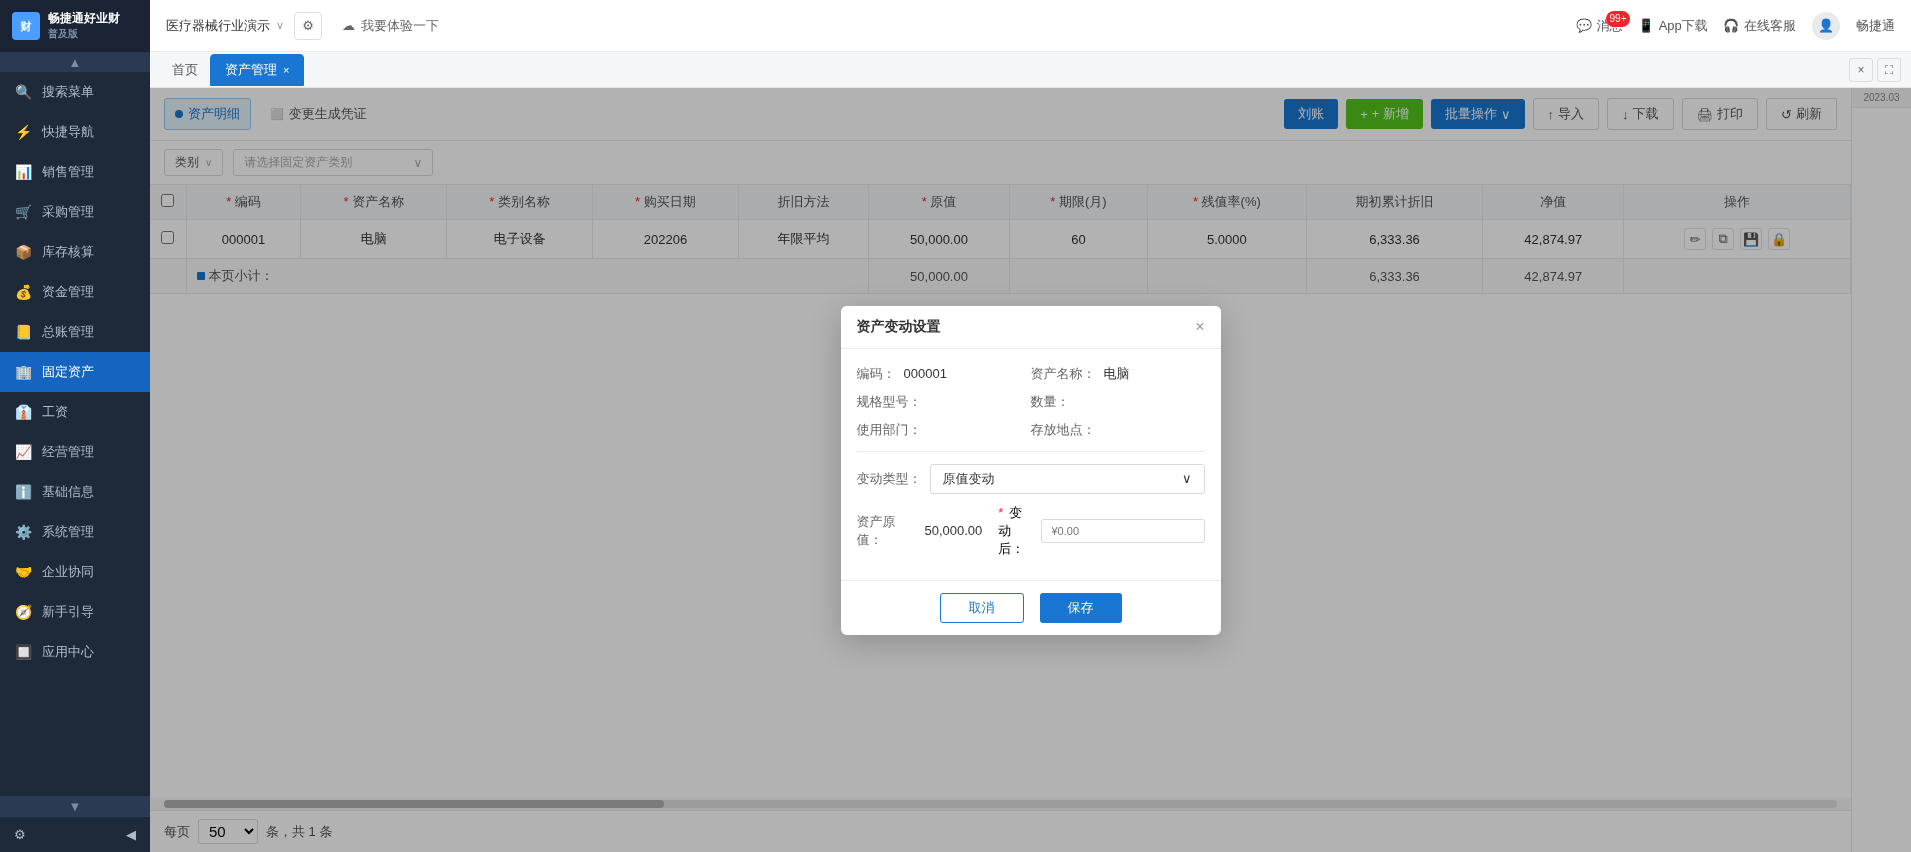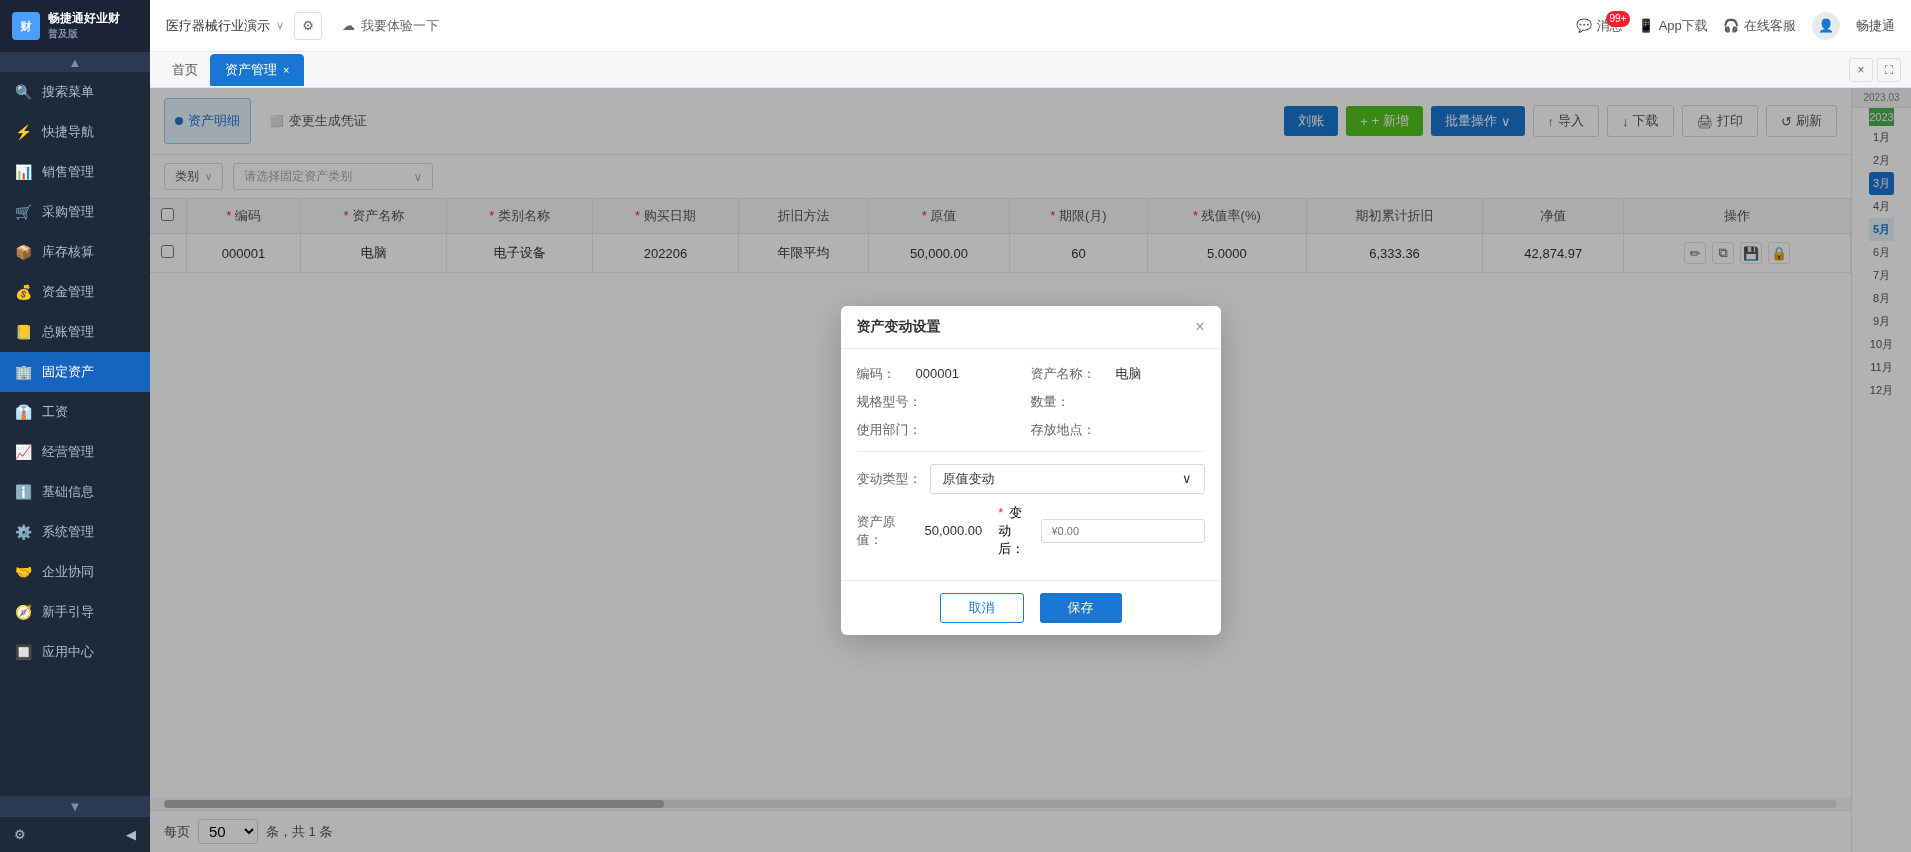--- a/index.html
+++ b/index.html
@@ -161,21 +161,21 @@
     .asset-area {
       flex: 1; background: #fff; overflow: hidden; display: flex; flex-direction: column;
     }
 
     
     .asset-toolbar {
       display: flex; align-items: center; padding: 10px 14px; border-bottom: 1px solid #e8eaec;
       gap: 8px; flex-shrink: 0;
     }
     .toolbar-tab {
-      display: flex; align-items: center; gap: 5px; padding: 13px 10px; border-radius: 3px;
+      display: flex; align-items: center; gap: 5px; padding: 6px 10px; border-radius: 3px;
       cursor: pointer; font-size: 13px; color: #555; border: 1px solid transparent;
     }
     .toolbar-tab.active {
       background: #e3f2fd; color: #1976d2; border-color: #90caf9;
     }
     .toolbar-tab .dot { width: 8px; height: 8px; border-radius: 50%; background: #1976d2; }
     .toolbar-right {
       margin-left: auto; display: flex; align-items: center; gap: 8px;
     }
     .btn-blue {
@@ -265,21 +265,21 @@
       width: 380px; overflow: hidden;
     }
     .dialog-header {
       display: flex; align-items: center; justify-content: space-between;
       padding: 12px 16px; border-bottom: 1px solid #e8eaec; background: #fff;
     }
     .dialog-title { font-size: 14px; font-weight: bold; color: #333; }
     .dialog-close { cursor: pointer; color: #999; font-size: 16px; }
     .dialog-body { padding: 16px; }
     .dialog-row { display: flex; align-items: center; margin-bottom: 10px; }
-    .dialog-field { flex: 1; display: flex; align-items: center; gap: 16px; }
+    .dialog-field { flex: 1; display: flex; align-items: center; gap: 4px; }
     .dialog-label { color: #666; font-size: 13px; white-space: nowrap; margin-right: 4px; }
     .dialog-value { color: #333; font-size: 13px; }
     .dialog-divider { border: none; border-top: 1px solid #e8eaec; margin: 12px 0; }
     .dialog-select-row { display: flex; align-items: center; margin-bottom: 10px; }
     .dialog-select-label { color: #666; font-size: 13px; margin-right: 8px; min-width: 60px; }
     .dialog-select-box {
       display: flex; align-items: center; gap: 8px; border: 1px solid #d9d9d9; border-radius: 3px;
       padding: 5px 12px; background: #fff; cursor: pointer; font-size: 13px; color: #333; flex: 1;
     }
     .dialog-input-row { display: flex; align-items: center; margin-bottom: 6px; }
@@ -526,20 +526,35 @@
               <td>42,874.97</td>
               <td>
                 <div class="action-icons">
                   <div class="action-icon" title="编辑">✏</div>
                   <div class="action-icon" title="复制">⧉</div>
                   <div class="action-icon" title="存">💾</div>
                   <div class="action-icon" title="锁">🔒</div>
                 </div>
               </td>
             </tr>
+            <tr class="subtotal-row">
+              <td></td>
+              <td colspan="5">
+                <div class="subtotal-label">
+                  <div class="subtotal-dot"></div>
+                  <span>本页小计：</span>
+                </div>
+              </td>
+              <td>50,000.00</td>
+              <td></td>
+              <td></td>
+              <td>6,333.36</td>
+              <td>42,874.97</td>
+              <td></td>
+            </tr>
           </tbody>
         </table>
       </div>
 
       <div class="h-scrollbar-wrap">
         <div class="h-scrollbar-track">
           <div class="h-scrollbar-thumb"></div>
         </div>
       </div>
 
@@ -551,35 +566,20 @@
           <option>200</option>
         </select>
         <span>条，共 1 条</span>
       </div>
     </div>
 
     <div class="mini-calendar">
       <div class="mini-cal-header">
         <span>2023.03</span>
       </div>
-      <div id="mini-months">
-          <div class="mini-cal-year">2023</div>
-          <div class="mini-cal-month">1月</div>
-          <div class="mini-cal-month">2月</div>
-          <div class="mini-cal-month active">3月</div>
-          <div class="mini-cal-month">4月</div>
-          <div class="mini-cal-month current">5月</div>
-          <div class="mini-cal-month">6月</div>
-          <div class="mini-cal-month">7月</div>
-          <div class="mini-cal-month">8月</div>
-          <div class="mini-cal-month">9月</div>
-          <div class="mini-cal-month">10月</div>
-          <div class="mini-cal-month">11月</div>
-          <div class="mini-cal-month">12月</div>
-        </div>
     </div>
 
     <div class="overlay">
       <div class="dialog">
         <div class="dialog-header">
           <span class="dialog-title">资产变动设置</span>
           <span class="dialog-close">×</span>
         </div>
         <div class="dialog-body">
 

